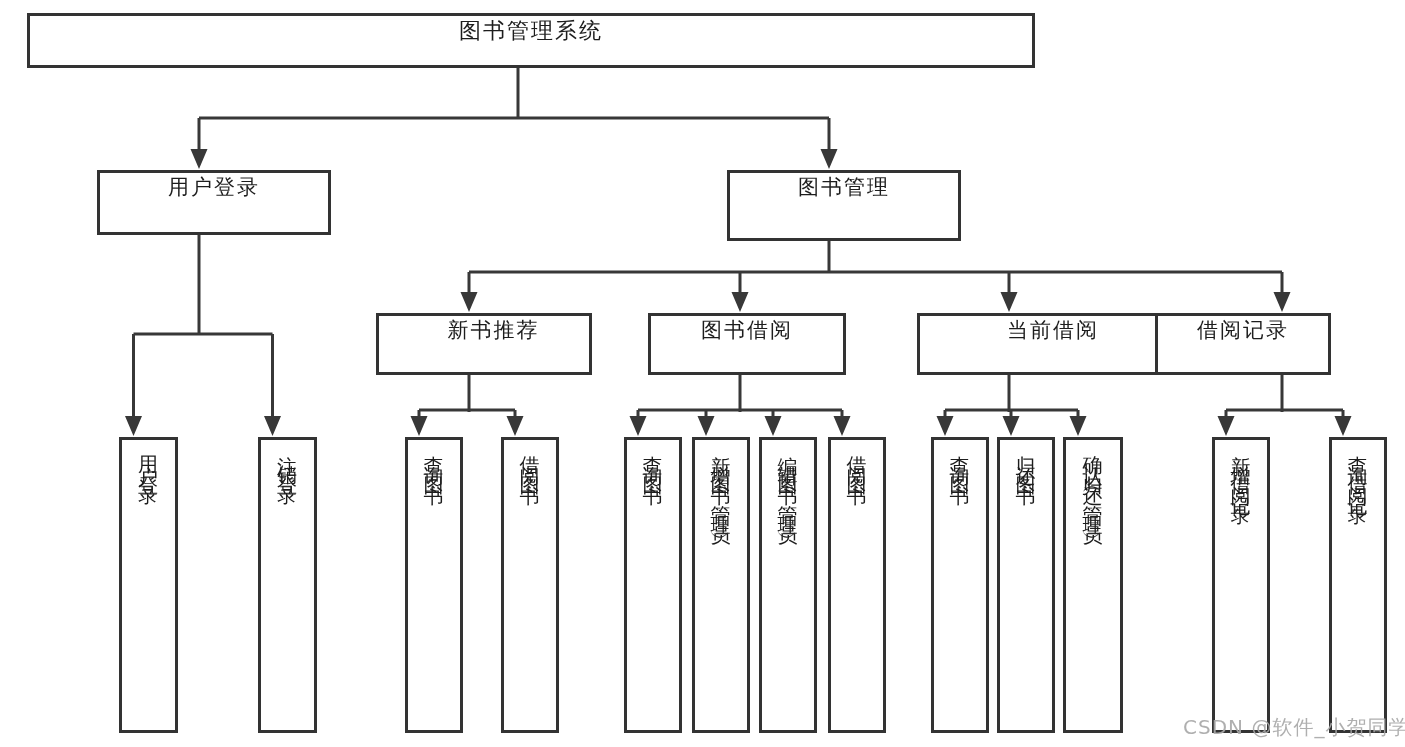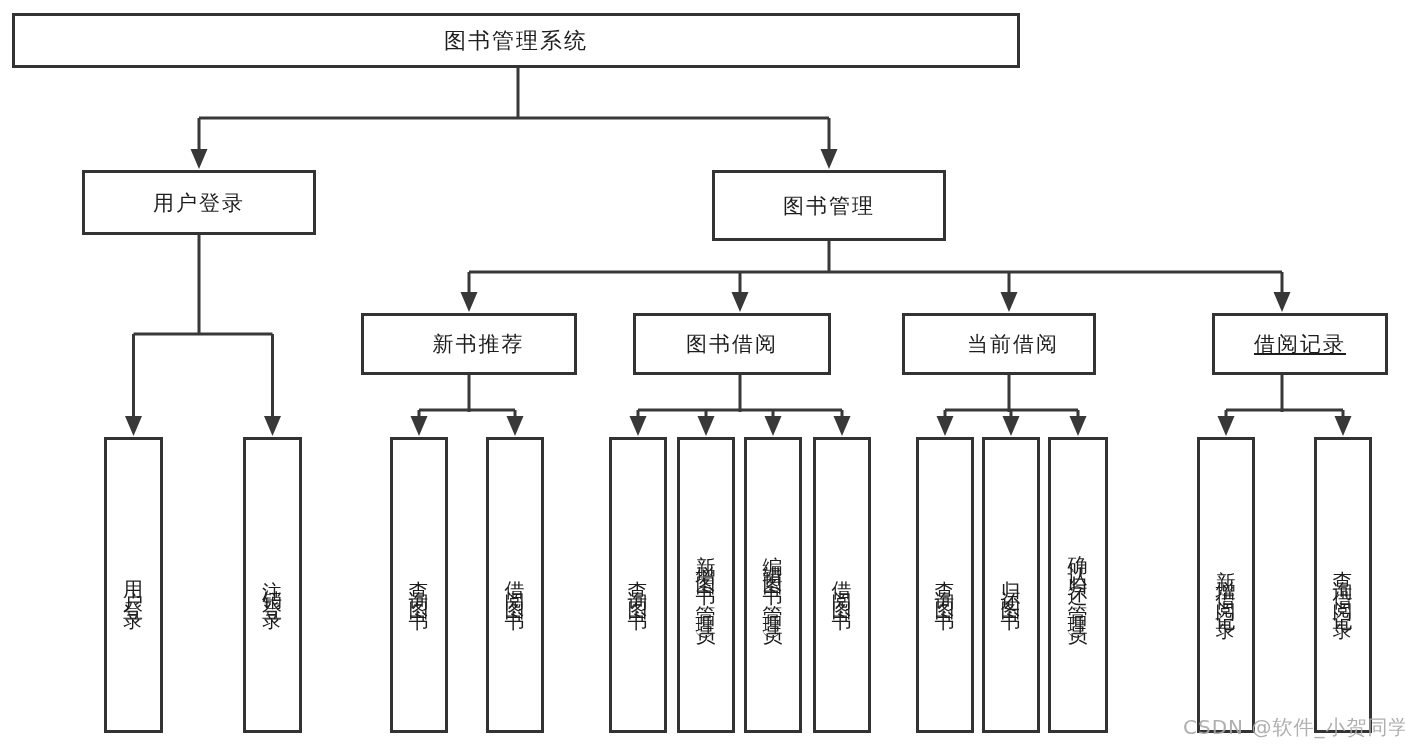--- a/index.html
+++ b/index.html
@@ -4,22 +4,23 @@
 <style>
   html,body{margin:0;padding:0;background:#ffffff;}
   .stage{
     position:relative;width:1405px;height:747px;background:#ffffff;
     font-family:"DejaVu Sans",sans-serif;overflow:hidden;
   }
   .connectors{position:absolute;left:0;top:0;}
   .node{
     position:absolute;box-sizing:border-box;background:#ffffff;
     border:3px solid #333333;color:#1d1d1d;
-    display:flex;align-items:center;justify-content:center;
+    display:flex;align-items:flex-start;justify-content:center;
     text-align:center;
+    margin-left:15px;
   }
   .h-label{font-size:21px;letter-spacing:2px;white-space:nowrap;}
   .root-label{font-size:22px;letter-spacing:2px;white-space:nowrap;}
   .v-label{
     writing-mode:vertical-rl;text-orientation:mixed;
     font-size:20px;letter-spacing:10px;line-height:1;white-space:nowrap;
   }
   .watermark{
     position:absolute;left:1183px;top:714px;
     font-size:20px;color:#a9a9a9;letter-spacing:1px;white-space:nowrap;
@@ -70,24 +71,24 @@
   <div class="node" style="left:712px;top:170px;width:234px;height:71px;">
     <span class="h-label">图书管理</span>
   </div>
 
   <div class="node" style="left:361px;top:313px;width:216px;height:62px;padding-left:19px;">
     <span class="h-label">新书推荐</span>
   </div>
   <div class="node" style="left:633px;top:313px;width:198px;height:62px;">
     <span class="h-label">图书借阅</span>
   </div>
-  <div class="node" style="left:902px;top:313px;width:194px;height:62px;padding-left:28px;">
+  <div class="node" style="left:902px;top:313px;width:244px;height:62px;padding-left:28px;">
     <span class="h-label">当前借阅</span>
   </div>
-  <div class="node" style="left:1212px;top:313px;width:176px;height:62px;text-decoration:underline;">
+  <div class="node" style="left:1140px;top:313px;width:176px;height:62px;">
     <span class="h-label">借阅记录</span>
   </div>
 
   <div class="node" style="left:104px;top:437px;width:59px;height:296px;">
     <span class="v-label">用户登录</span>
   </div>
   <div class="node" style="left:243px;top:437px;width:59px;height:296px;">
     <span class="v-label">注销登录</span>
   </div>
 

